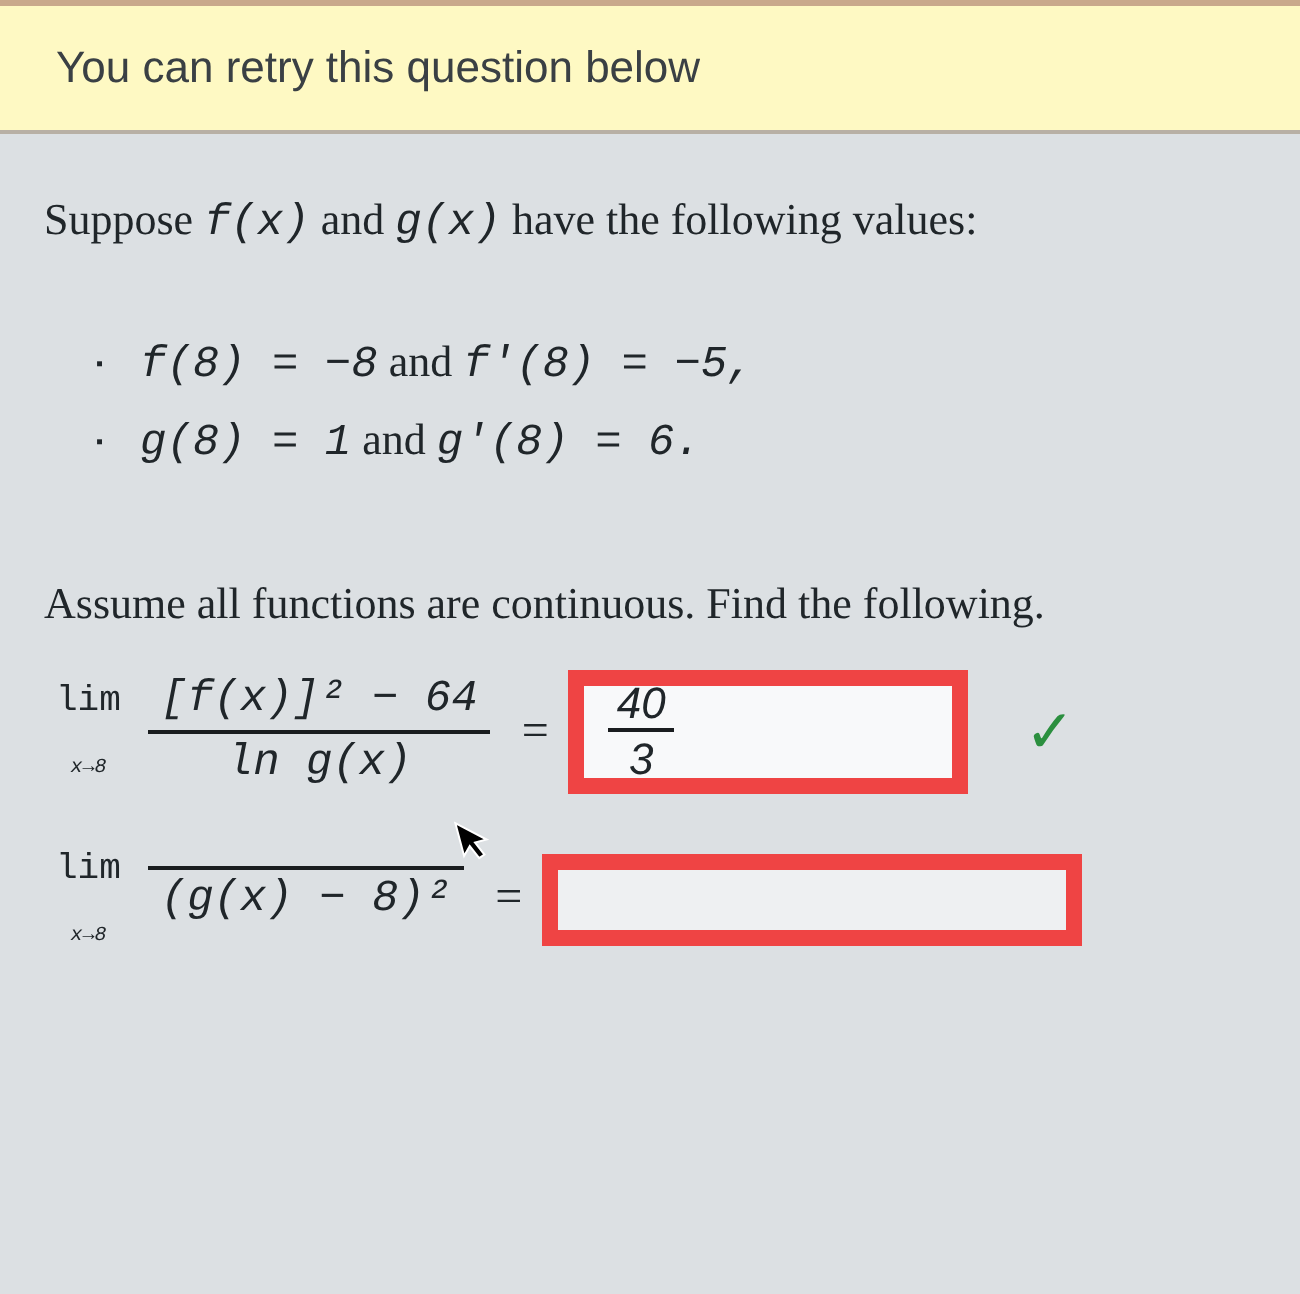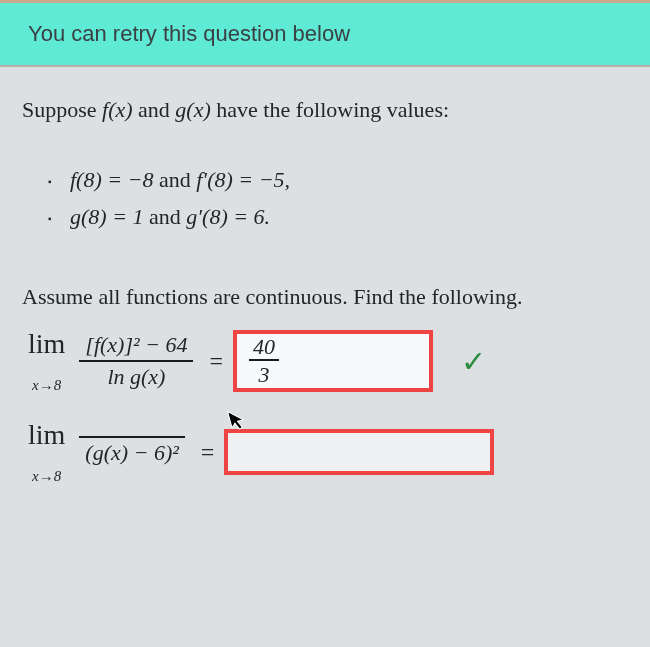--- a/index.html
+++ b/index.html
@@ -9,21 +9,21 @@
     }
     body {
       width: 650px;
       height: 647px;
       background: #dce0e3;
       font-family: Georgia, 'Times New Roman', serif;
       color: #2a2f33;
       overflow: hidden;
     }
     .retry-bar {
-      background: #5eead4;
+      background: #fef9c3;
       border-top: 3px solid #c9a98c;
       border-bottom: 2px solid #b8b0a5;
       padding: 18px 28px;
       font-size: 22px;
       font-family: 'Segoe UI', Tahoma, sans-serif;
       color: #3a4044;
     }
     .content {
       padding: 30px 22px 10px 22px;
       font-size: 22px;
@@ -45,39 +45,39 @@
       content: "▪";
       position: absolute;
       left: -22px;
       font-size: 10px;
       top: 12px;
     }
     .assume {
       margin-bottom: 20px;
     }
     .math {
-      font-family: Liberation Serif, serif;
+      font-family: Liberation Mono, monospace;
       font-style: italic;
     }
     .rm { font-style: normal; }
     .problem-row {
       display: flex;
       align-items: center;
       margin-bottom: 28px;
       padding-left: 6px;
     }
     .lim-block {
       display: inline-flex;
       flex-direction: column;
       align-items: center;
       margin-right: 8px;
       line-height: 1;
     }
-    .lim-top { font-size: 28px; }
-    .lim-bot { font-size: 15px; margin-top: 20px; }
+    .lim-top { font-size: 18px; }
+    .lim-bot { font-size: 10px; margin-top: 20px; }
     .frac {
       display: inline-flex;
       flex-direction: column;
       align-items: center;
       margin: 0 6px;
       line-height: 1.2;
       text-align: right;
     }
     .frac .num, .frac .den {
       padding: 2px 6px;
@@ -86,28 +86,28 @@
       align-self: stretch;
       height: 0;
       border-top: 2px solid #1a1d1f;
     }
     .eq {
       margin: 0 10px;
       font-style: normal;
       font-size: 24px;
     }
     .answer-box {
-      border: 4px solid #ef4444;
+      border: 8px solid #ef4444;
       background: #f8f9fa;
       min-width: 200px;
       height: 62px;
       display: flex;
       align-items: center;
       padding: 4px 12px;
-      font-family: Liberation Serif, serif;
+      font-family: Liberation Sans, sans-serif;
       font-style: italic;
     }
     .answer-box.empty {
       min-width: 270px;
       height: 46px;
       background: #eef0f2;
     }
     .tiny-frac {
       display: inline-flex;
       flex-direction: column;
@@ -177,21 +177,21 @@
     <span class="checkmark">✓</span>
   </div>
 
   <div class="problem-row">
     <span class="lim-block math">
       <span class="lim-top rm">lim</span>
       <span class="lim-bot">x→8</span>
     </span>
     <span class="frac math">
       <span class="bar"></span>
-      <span class="den">(g(x) − 6)²</span>
+      <span class="den">(g(x) − 8)²</span>
     </span>
     <span class="eq">=</span>
     <div class="answer-box empty">
       <span></span>
     </div>
   </div>
 
 </div>
 
 <div class="cursor">

